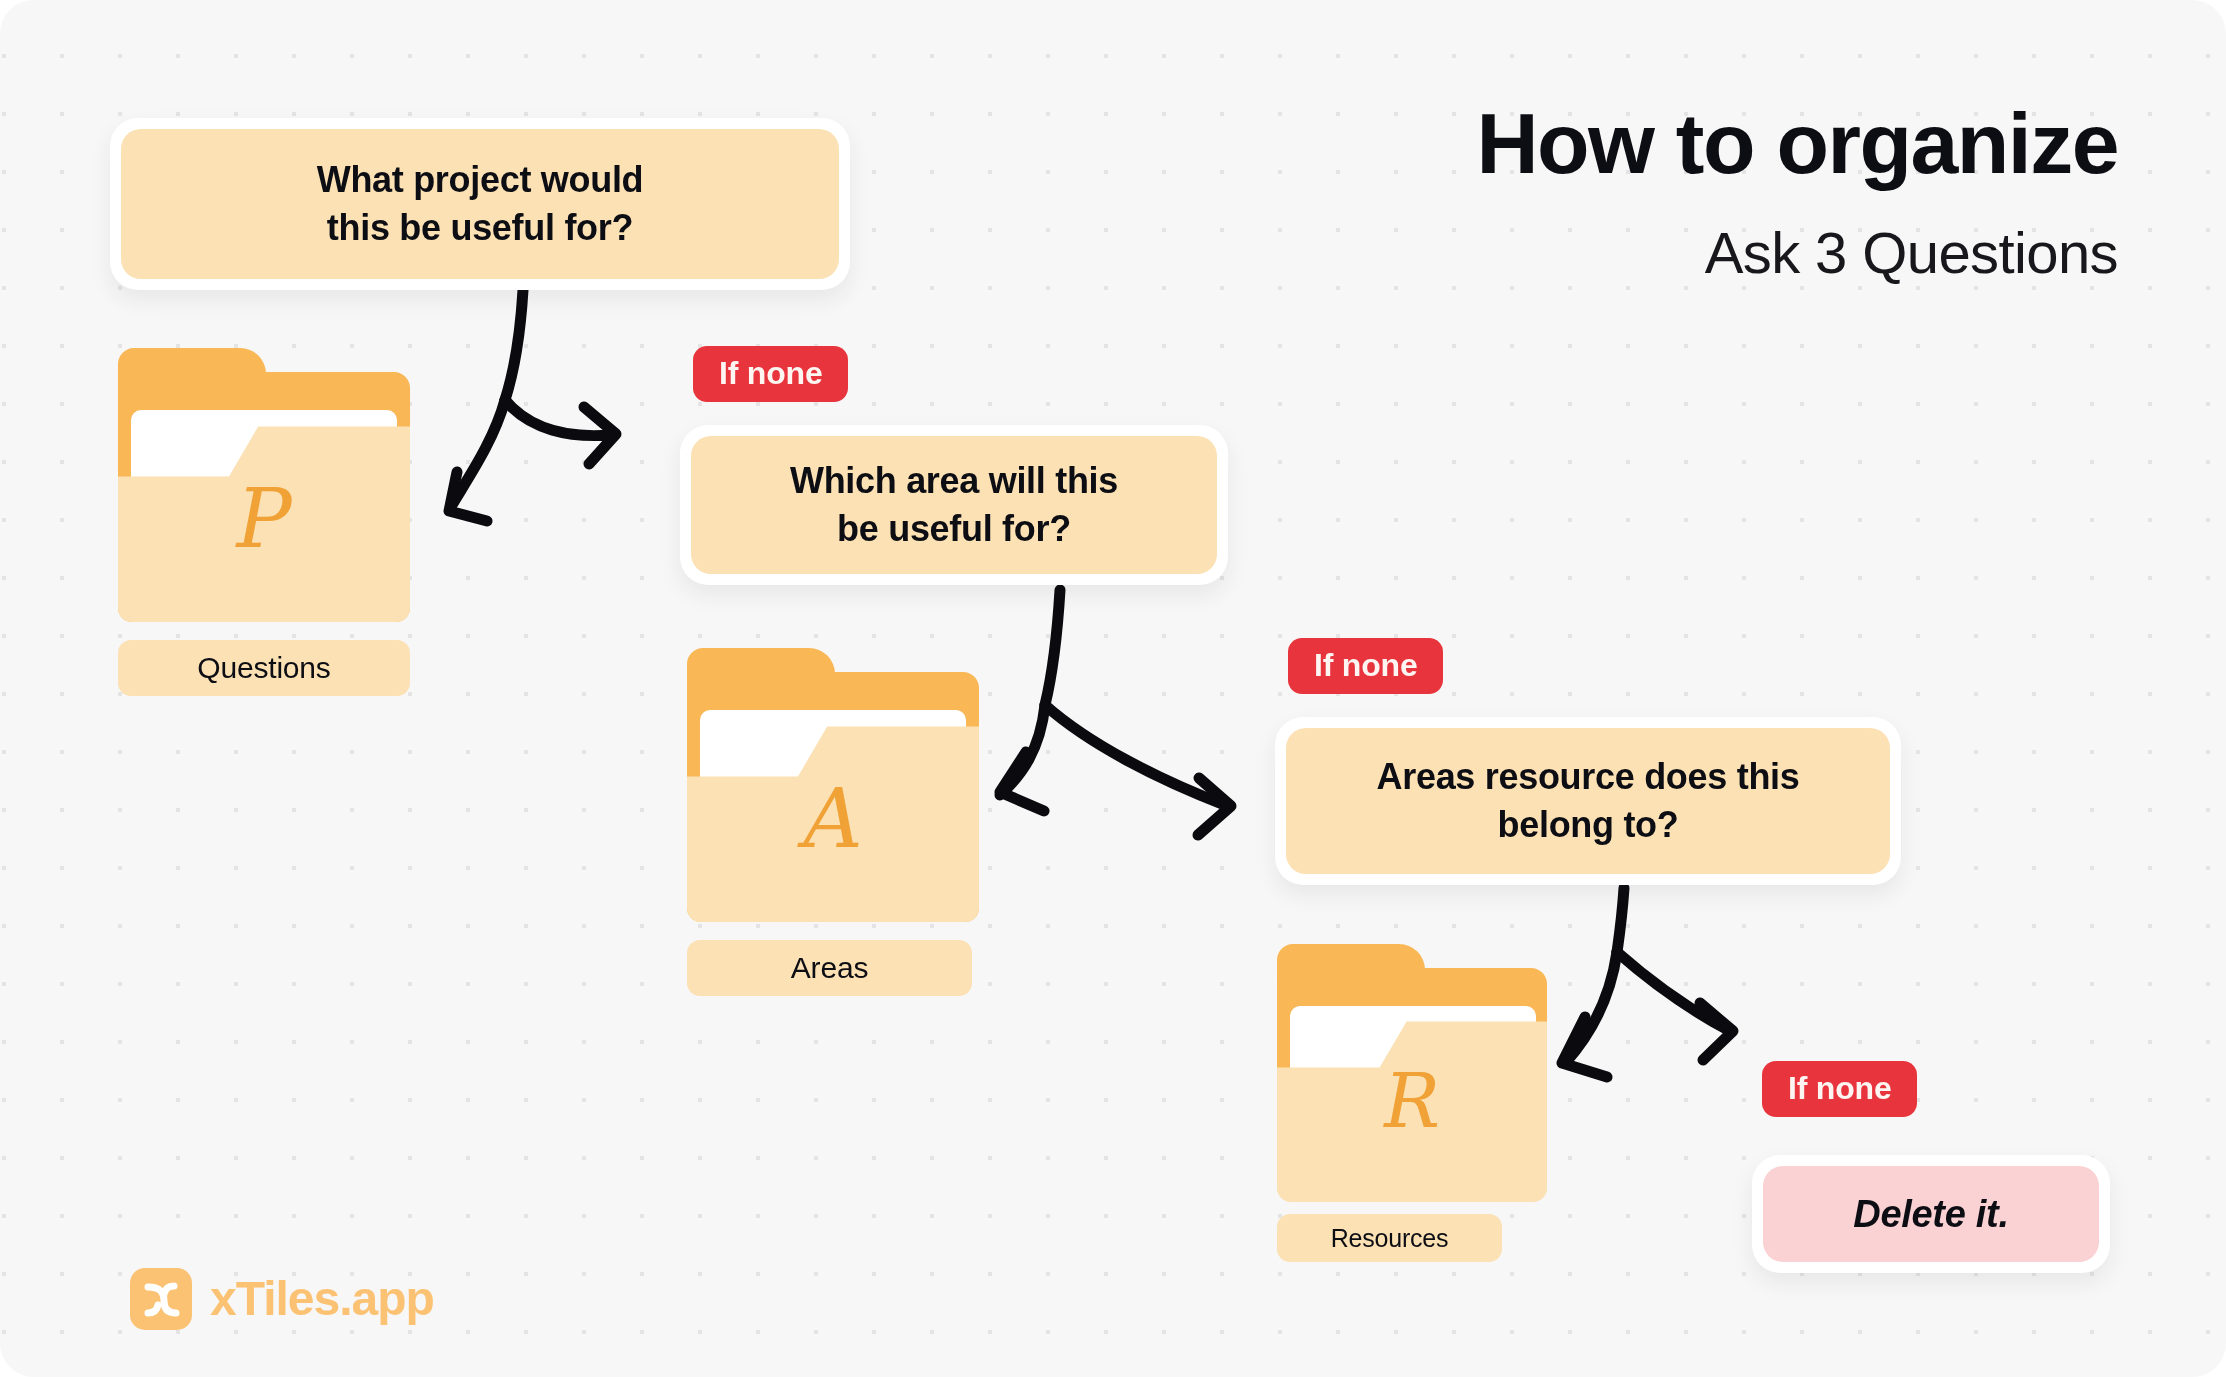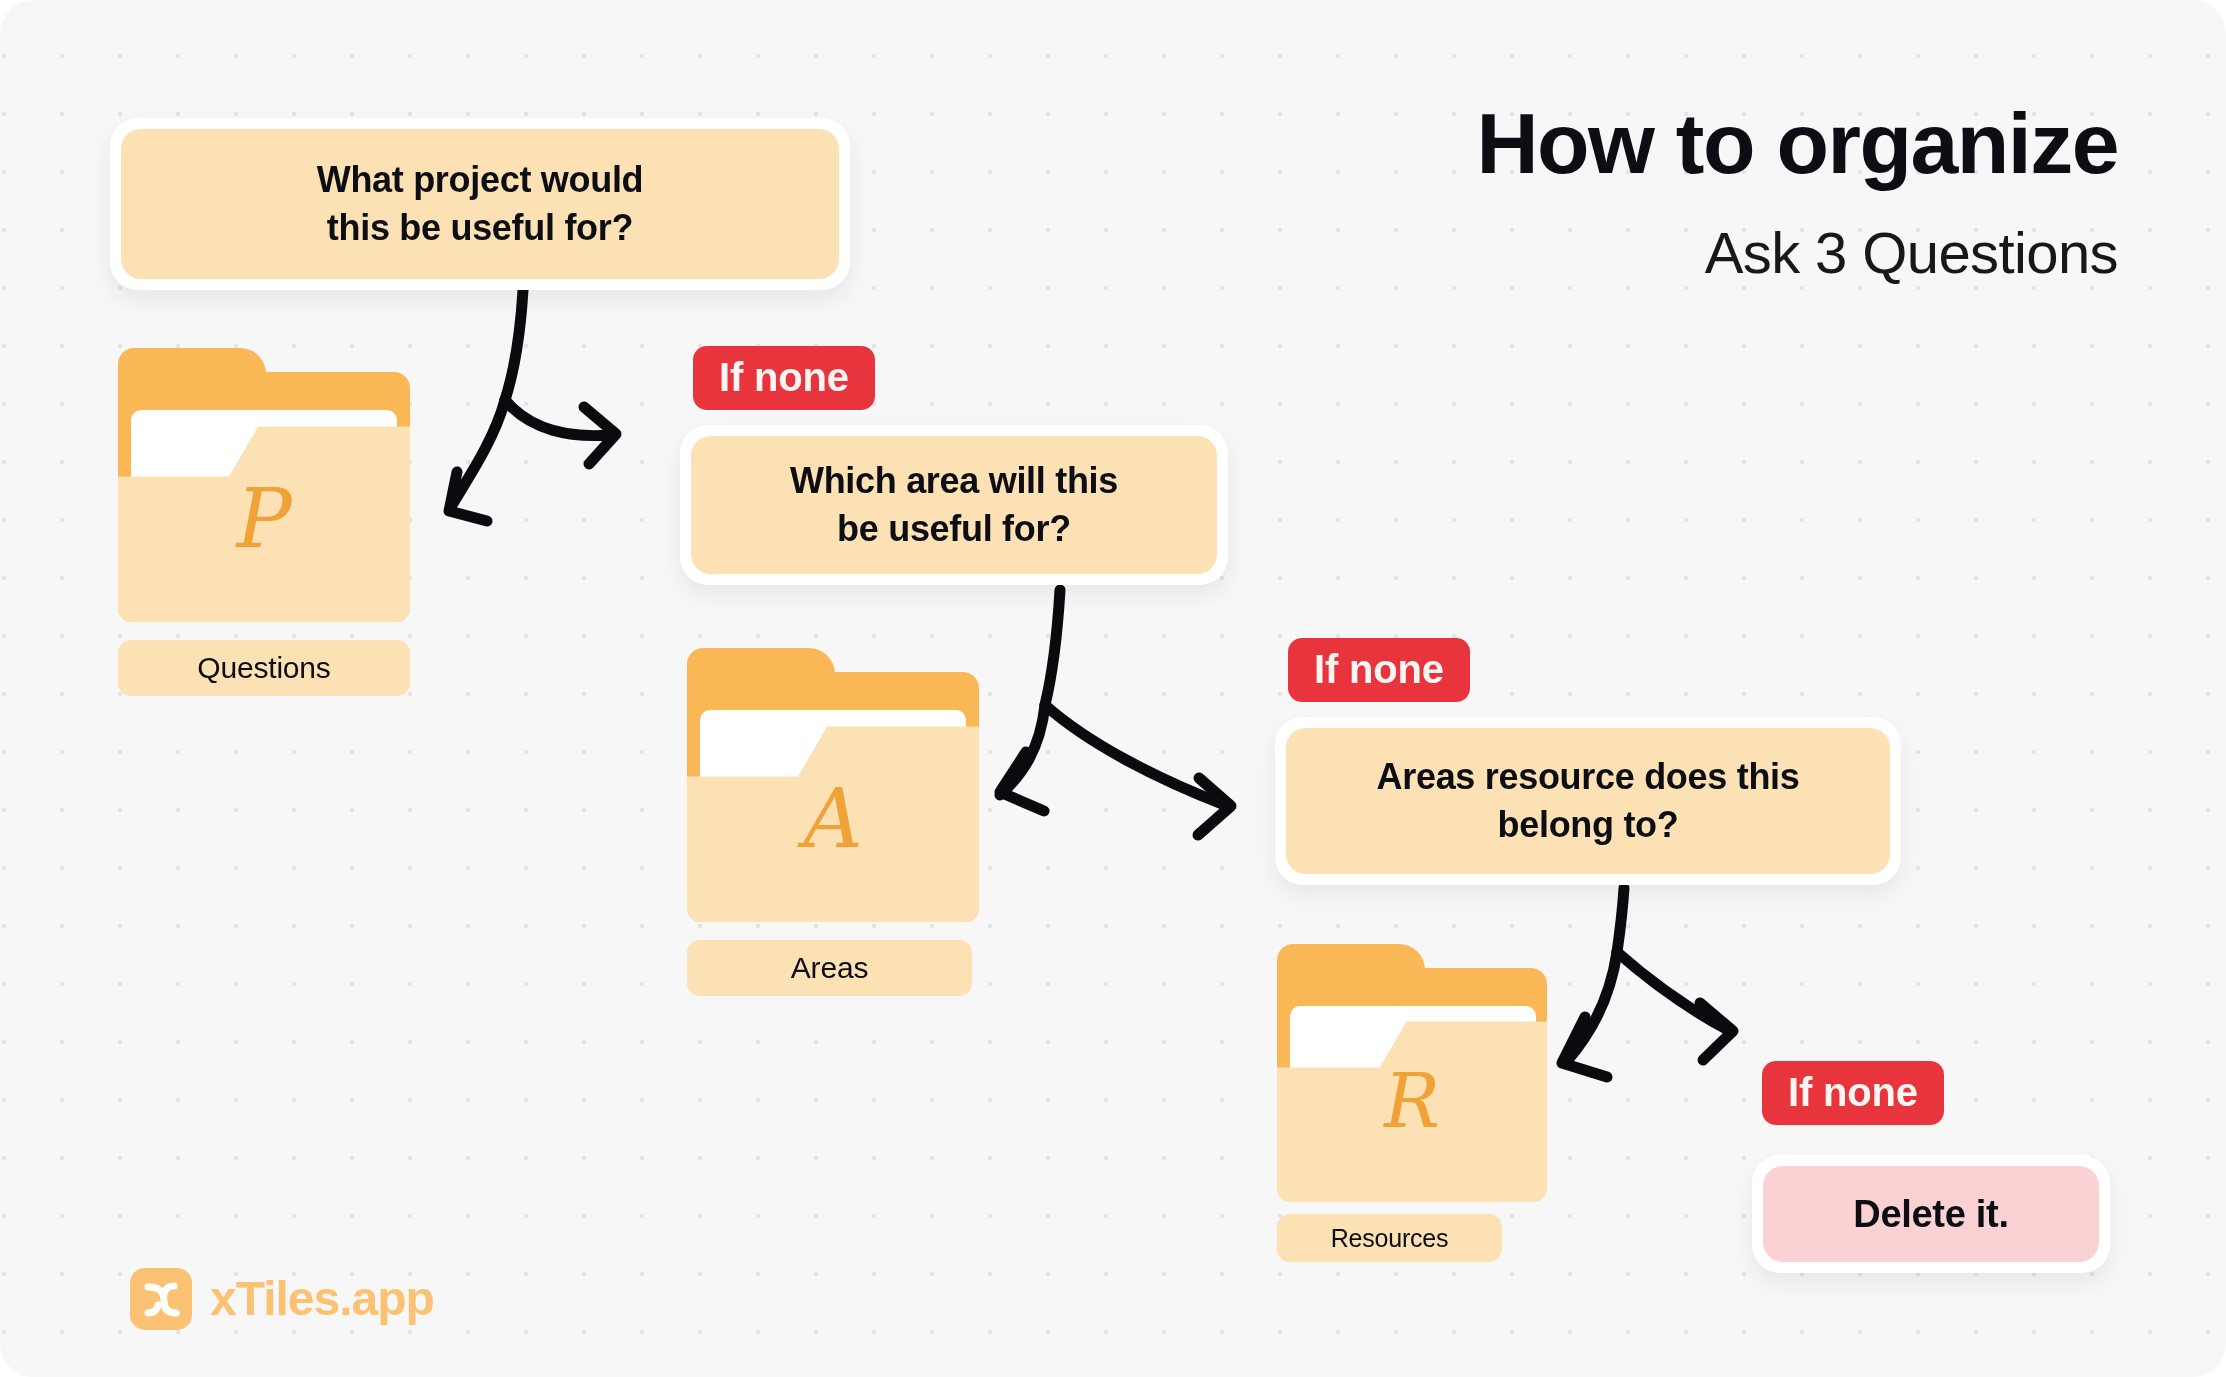--- a/index.html
+++ b/index.html
@@ -80,34 +80,35 @@
     text-align: center;
     line-height: 1.32;
     letter-spacing: -0.3px;
   }
   .qcard.delete .qcard-inner {
     background: #fbd2d4;
   }
   .qcard.delete .qcard-text {
     font-weight: 600;
     font-size: 38px;
+    font-style: italic;
   }
 
   #q1 { left: 110px;  top: 118px;  width: 740px;  height: 172px; }
   #q2 { left: 680px;  top: 425px;  width: 548px;  height: 160px; }
   #q3 { left: 1275px; top: 717px;  width: 626px;  height: 168px; }
   #q4 { left: 1752px; top: 1155px; width: 358px;  height: 118px; }
 
   
   .badge {
     position: absolute;
     background: #e8353d;
     color: #fdf5f2;
     border-radius: 14px;
-    font-size: 40px;
+    font-size: 32px;
     font-weight: 600;
     letter-spacing: -0.2px;
     padding: 11px 26px 13px 26px;
     line-height: 1;
     white-space: nowrap;
   }
   #badge1 { left: 693px;  top: 346px; }
   #badge2 { left: 1288px; top: 638px; }
   #badge3 { left: 1762px; top: 1061px; }
 

